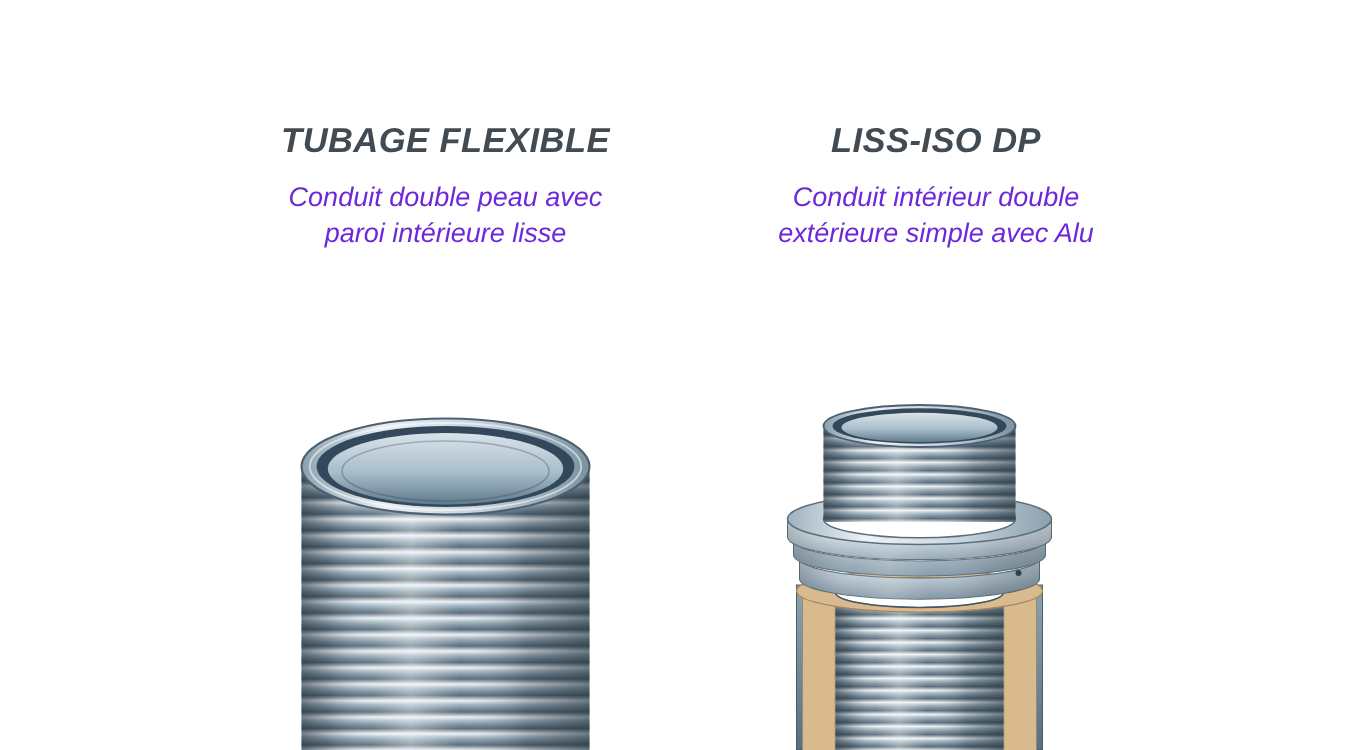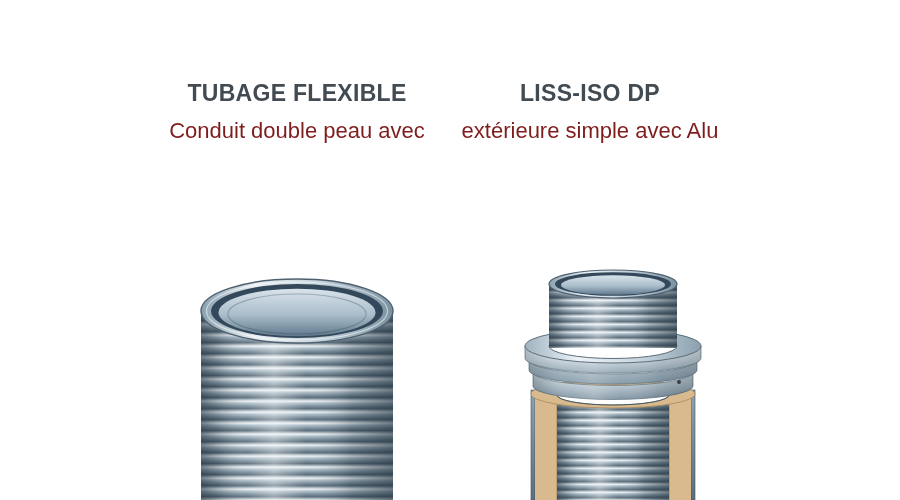--- a/index.html
+++ b/index.html
@@ -9,55 +9,58 @@
     height: 500px;
     background: #ffffff;
     overflow: hidden;
     font-family: "Liberation Sans", sans-serif;
   }
   .product {
     position: absolute;
     top: 80px;
     width: 300px;
     text-align: center;
+    font-style: italic;
   }
   .product-left  { left: 147px; }
-  .product-right { left: 440px; }
+  .product-right { left: 474px; }
   .title {
     margin: 0 0 12px 0;
     font-size: 23px;
     font-weight: 700;
     letter-spacing: 0.3px;
     color: #424a52;
   }
   .desc {
-    font-size: 22px;
+    font-size: 18px;
     line-height: 24px;
-    color: #7f1d1d;
+    color: #6d28d9;
   }
   .illus { position: absolute; }
   .illus-left  { left: 199px; top: 277px; width: 196px; height: 223px; }
   .illus-right { left: 523px; top: 266px; width: 180px; height: 234px; }
   .illus svg { display: block; }
 </style>
 </head>
 <body>
 
 <div class="page">
 
   <section class="product product-left">
     <h2 class="title">TUBAGE FLEXIBLE</h2>
     <div class="desc">
       <div class="line">Conduit double peau avec</div>
+      <div class="line">paroi intérieure lisse</div>
     </div>
   </section>
 
   <section class="product product-right">
     <h2 class="title">LISS-ISO DP</h2>
     <div class="desc">
+      <div class="line">Conduit intérieur double</div>
       <div class="line">extérieure simple avec Alu</div>
     </div>
   </section>
 
   <div class="illus illus-left">
     <svg width="196" height="230" viewBox="0 0 196 230" xmlns="http://www.w3.org/2000/svg">
       <defs>
         <linearGradient id="ribStopsL" x1="0" y1="0" x2="0" y2="1">
           <stop offset="0" stop-color="#5d7280"></stop>
           <stop offset="0.28" stop-color="#edf2f5"></stop>

